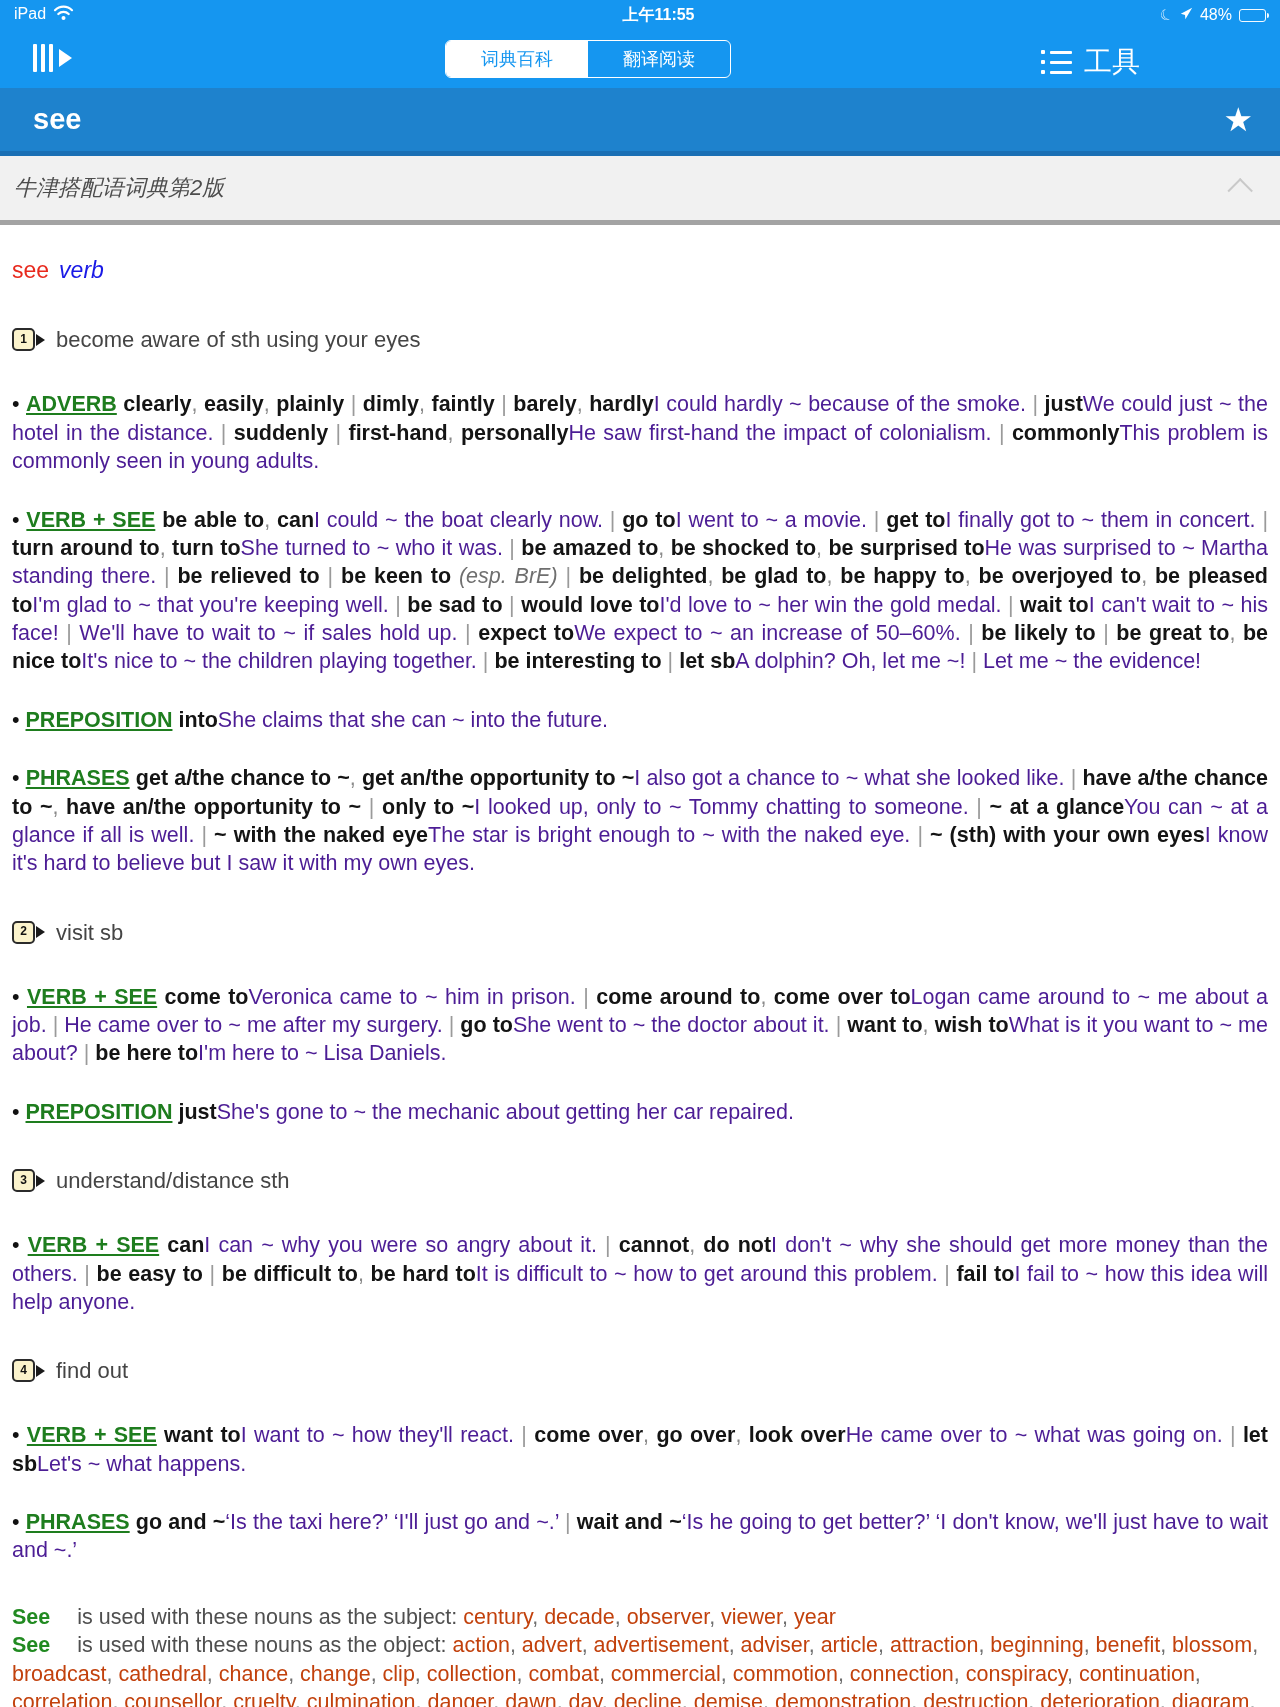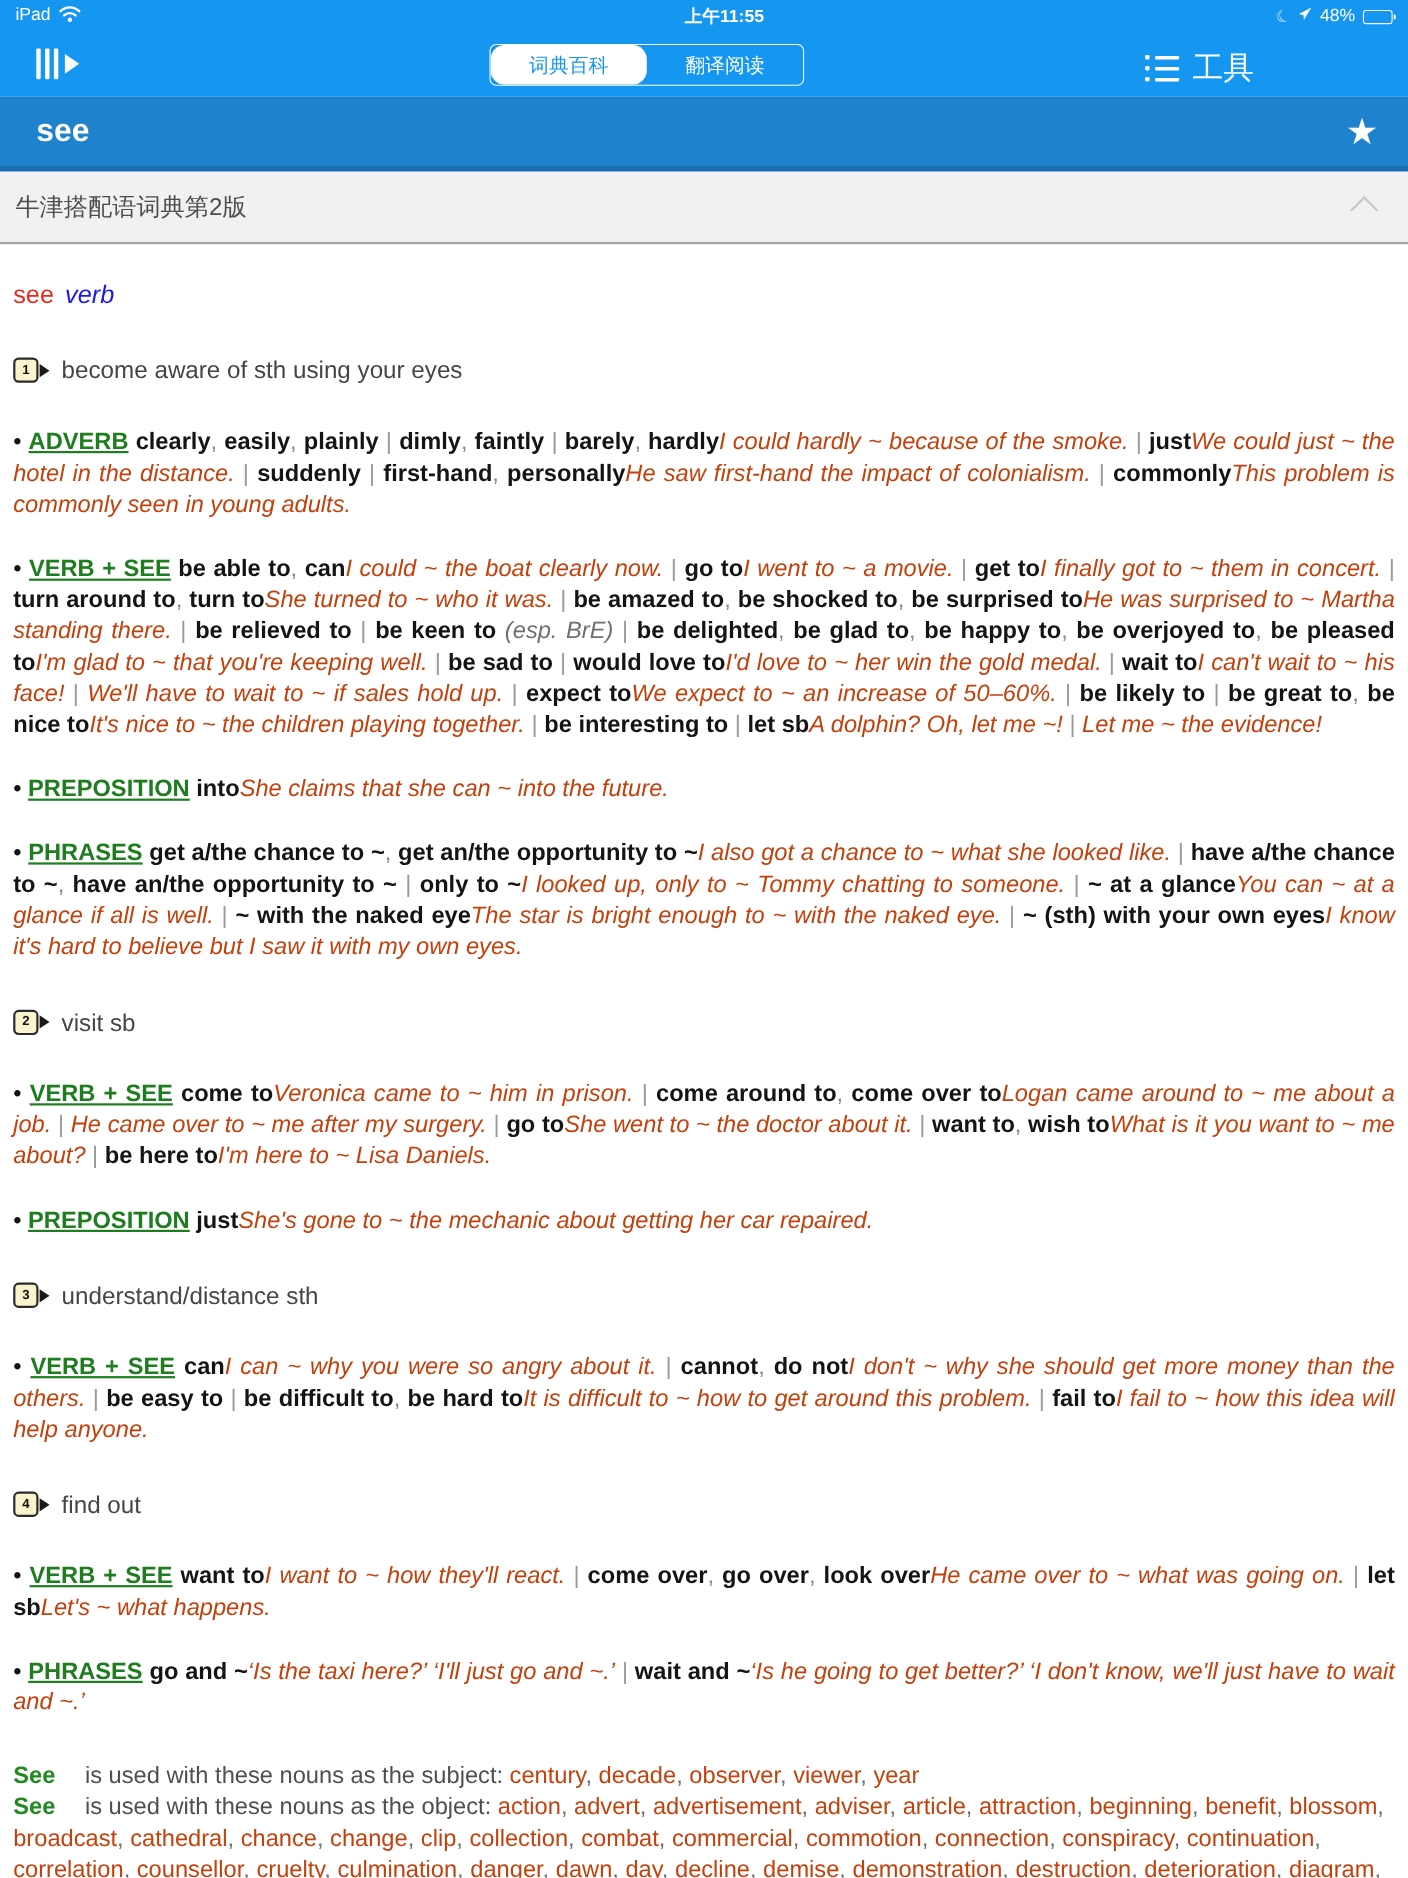--- a/index.html
+++ b/index.html
@@ -23,51 +23,51 @@
   .battery-fill{height:100%;width:48%;background:#fff;border-radius:1px;}
   
   .toolbar{height:58px;background:#1596F0;position:relative;}
   .side-btn{position:absolute;left:33px;top:14px;display:flex;align-items:center;gap:4px;cursor:pointer;}
   .side-bar{width:4px;height:28px;background:#fff;border-radius:1px;}
   .side-tri{width:0;height:0;border-left:13px solid #fff;border-top:9px solid transparent;border-bottom:9px solid transparent;margin-left:2px;}
   .seg-control{
     position:absolute;left:445px;top:10px;width:286px;height:38px;display:flex;
     border:1px solid #fff;border-radius:6px;overflow:hidden;box-sizing:border-box;
   }
-  .seg{flex:1;display:flex;align-items:center;justify-content:center;font-size:18px;color:#fff;cursor:pointer;border-radius:13px;}
+  .seg{flex:1;display:flex;align-items:center;justify-content:center;font-size:18px;color:#fff;cursor:pointer;}
   .seg.active{background:#fff;color:#1596F0;}
   .tools-btn{position:absolute;right:140px;top:13px;display:flex;align-items:center;gap:12px;color:#fff;font-size:28px;cursor:pointer;}
   .list-icon{display:flex;flex-direction:column;gap:6px;}
   .list-row{display:flex;align-items:center;gap:5px;}
   .list-dot{width:4px;height:4px;background:#fff;border-radius:1px;}
   .list-line{width:22px;height:3px;background:#fff;border-radius:1px;}
   
   .wordbar{height:68px;background:#1E82CD;border-bottom:5px solid #1A6FB4;display:flex;align-items:center;padding:0 33px;box-sizing:border-box;}
   .word-title{color:#fff;font-size:29px;font-weight:bold;}
   .star{margin-left:auto;color:#fff;font-size:33px;line-height:1;cursor:pointer;margin-right:-6px;}
   
-  .dictbar{height:64px;background:#F1F1F1;display:flex;align-items:center;padding:0 14px;color:#4d4d4d;font-size:22px;border-bottom:2px solid #a3a3a3;cursor:pointer;}
+  .dictbar{height:64px;background:#F1F1F1;display:flex;align-items:center;padding:0 14px;color:#4d4d4d;font-size:22px;border-bottom:5px solid #a3a3a3;cursor:pointer;font-style:italic;}
   .chevron-up{margin-left:auto;width:16px;height:16px;border-left:2px solid #c9c9c9;border-top:2px solid #c9c9c9;transform:rotate(45deg) translateY(4px);margin-right:14px;}
   
   .content{padding:18px 12px 0 12px;font-size:21.5px;line-height:1.32;color:#141414;}
   .headword-line{margin:12px 0 40px 0;font-size:23px;}
   .hw{color:#E8291D;}
   .pos{color:#1919E6;font-style:italic;margin-left:10px;}
   .sense-def{color:#454545;font-size:22px;margin:40px 0 36px 0;display:flex;align-items:center;gap:11px;}
   .sense-def:first-of-type{margin-top:0;}
   .sense-tag{display:inline-flex;align-items:center;flex:none;}
   .tag-box{width:19px;height:19px;border:2.5px solid #2b2b2b;border-radius:5px;background:#FBF3CC;display:flex;align-items:center;justify-content:center;font-size:12px;font-weight:bold;color:#111;}
   .tag-arrow{width:0;height:0;border-left:9px solid #1a1a1a;border-top:6px solid transparent;border-bottom:6px solid transparent;margin-left:1px;}
   .para{text-align:justify;margin:0 0 30px 0;}
   .sg-bu{color:#111;}
   .sg-h{color:#1E7D1E;font-weight:bold;text-decoration:underline;}
   .sg-b{font-weight:bold;color:#141414;}
   .sg-cm{color:#8a8a8a;}
   .sg-sp{color:#9a9a9a;}
-  .sg-e{color:#c2410c;font-style:italic;}
+  .sg-e{color:#4c1d95;}
   .sg-g{color:#6f6f6f;font-style:italic;}
   
   .usage{margin-top:38px;text-align:left;}
   .usage-line{margin:0;}
   .u-word{color:#218A21;font-weight:bold;}
   .u-text{color:#4f4f4f;margin-left:21px;}
   .u-link{color:#c2410c;cursor:pointer;}
   .u-cm{color:#6f6f6f;}
 </style>
 </head>

